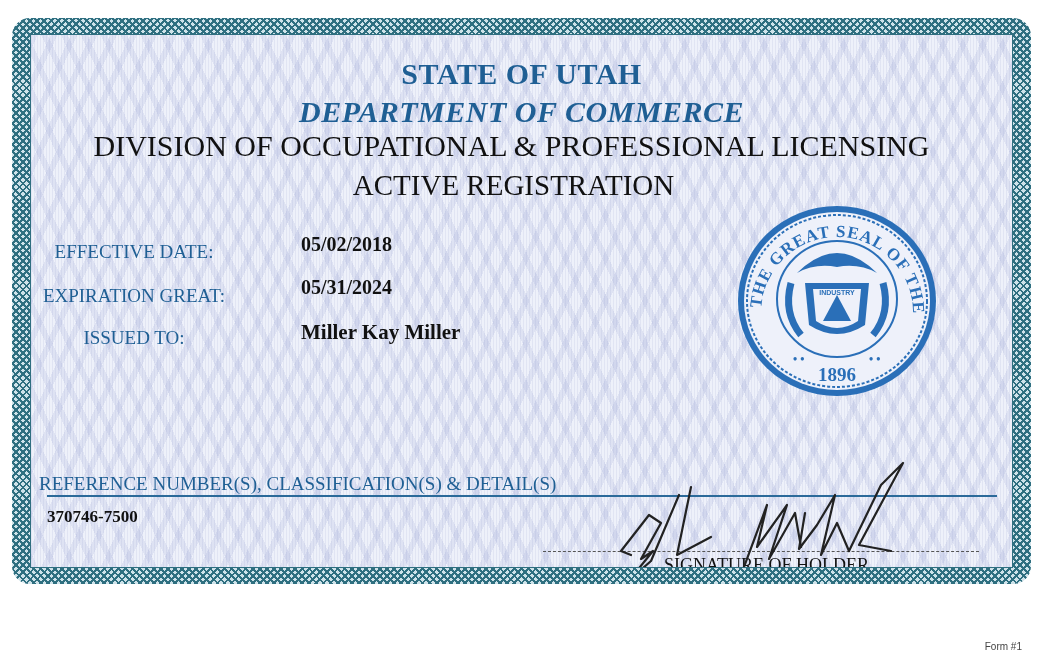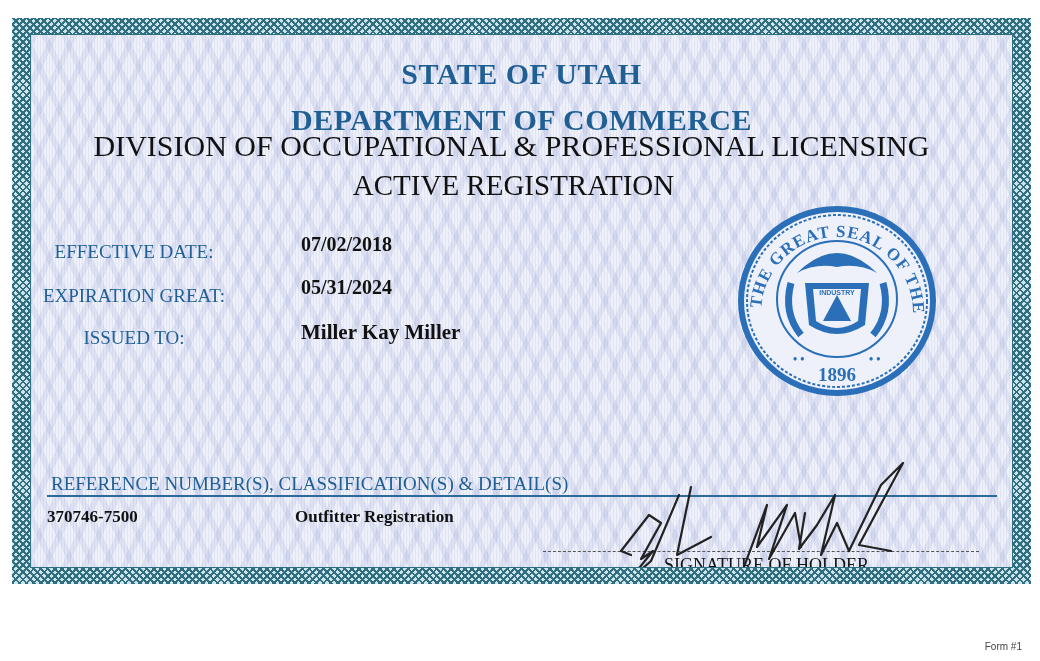--- a/index.html
+++ b/index.html
@@ -4,20 +4,21 @@
 <style>
   html, body { margin:0; padding:0; background:#ffffff; }
   body { width:1040px; height:661px; position:relative; overflow:hidden; font-family:"Liberation Serif", serif; }
   .frame {
     position:absolute; left:12px; top:18px; width:1019px; height:566px;
     box-sizing:border-box;
     background:
       repeating-linear-gradient(45deg, #2f6f80 0 2px, transparent 2px 5px),
       repeating-linear-gradient(-45deg, #2f6f80 0 2px, transparent 2px 5px),
       #cfe3ea;
+    border-radius: 18px;
   }
   .inner {
     position:absolute; left:18px; top:16px; right:18px; bottom:16px;
     border:1px solid #2f6f80;
     background:
       repeating-linear-gradient(115deg, rgba(150,160,210,0.18) 0 6px, rgba(255,255,255,0) 6px 18px),
       repeating-linear-gradient(65deg, rgba(150,160,210,0.18) 0 6px, rgba(255,255,255,0) 6px 18px),
       repeating-linear-gradient(90deg, rgba(200,205,230,0.35) 0 1px, rgba(255,255,255,0) 1px 3px),
       #eef1fa;
     overflow:hidden;
@@ -34,26 +35,26 @@
   .seal { position:absolute; }
   .form-no { position:absolute; right:18px; bottom:9px; font-family:"Liberation Sans", sans-serif; font-size:10px; color:#444; }
 </style>
 </head>
 <body>
 
 <div class="frame">
   <div class="inner">
 
     <div class="abs hdr1 blue" style="top:22px;">STATE OF UTAH</div>
-    <div class="abs hdr1 blue" style="top:68px;">DEPARTMENT OF COMMERCE</div>
+    <div class="abs hdr1 blue" style="top:60px;font-style:italic;">DEPARTMENT OF COMMERCE</div>
     <div class="abs hdr2" style="top:94px; left:-10px;">DIVISION OF OCCUPATIONAL &amp; PROFESSIONAL LICENSING</div>
     <div class="abs hdr2" style="top:134px; font-size:29px; left:-8px;">ACTIVE REGISTRATION</div>
 
     <div class="abs lbl" style="left:-12px; top:206px;">EFFECTIVE DATE:</div>
-    <div class="abs val" style="left:270px; top:198px;">07/02/2018</div>
+    <div class="abs val" style="left:270px; top:198px;">05/02/2018</div>
 
     <div class="abs lbl" style="left:-12px; top:250px;">EXPIRATION GREAT:</div>
     <div class="abs val" style="left:270px; top:241px;">05/31/2024</div>
 
     <div class="abs lbl" style="left:-12px; top:292px;">ISSUED TO:</div>
     <div class="abs val" style="left:270px; top:285px; font-size:21px;">Miller Kay Miller</div>
 
     <svg class="seal" style="left:704px; top:168px;" width="204" height="196" viewBox="0 0 204 196">
       <defs>
         <path id="ringPath" d="M 26 110 A 76 76 0 1 1 178 110"></path>
@@ -71,24 +72,23 @@
       <path d="M102 92 L116 118 L88 118 Z" fill="#2a6fb8"></path>
       <path d="M56 80 Q48 110 66 132" stroke="#2a6fb8" stroke-width="7" fill="none"></path>
       <path d="M148 80 Q156 110 138 132" stroke="#2a6fb8" stroke-width="7" fill="none"></path>
       <text x="102" y="92" text-anchor="middle" font-family="Liberation Sans, sans-serif" font-size="7" font-weight="bold" fill="#2a6fb8">INDUSTRY</text>
       <text x="102" y="130" text-anchor="middle" font-family="Liberation Sans, sans-serif" font-size="8" font-weight="bold" fill="#2a6fb8">1847</text>
       <text x="102" y="178" text-anchor="middle" font-family="Liberation Serif, serif" font-size="19" font-weight="bold" fill="#2a6fb8">1896</text>
       <text x="58" y="160" font-size="12" fill="#2a6fb8" font-weight="bold">• •</text>
       <text x="134" y="160" font-size="12" fill="#2a6fb8" font-weight="bold">• •</text>
     </svg>
 
-    <div class="abs refhdr" style="left:20px; top:438px;text-align:center;">REFERENCE NUMBER(S), CLASSIFICATION(S) &amp; DETAIL(S)</div>
+    <div class="abs refhdr" style="left:8px; top:438px;text-align:center;">REFERENCE NUMBER(S), CLASSIFICATION(S) &amp; DETAIL(S)</div>
     <div class="abs rule" style="left:16px; top:460px; width:950px;"></div>
     <div class="abs val" style="left:16px; top:472px; font-size:17px;">370746-7500</div>
-    <div class="abs val" style="left:264px; top:472px; font-size:17px;">Outfitter Registration</div>
 
     <div class="abs sigline" style="left:512px; top:516px; width:436px;"></div>
     <div class="abs" style="left:618px; top:520px; font-size:18px; color:#111;margin-left:15px;">SIGNATURE OF HOLDER</div>
 
     <svg class="abs" style="left:560px; top:420px;" width="360" height="160" viewBox="0 0 360 160">
       <g fill="none" stroke="#222" stroke-width="2.2" stroke-linecap="round" stroke-linejoin="round">
         <path d="M40 100 L30 96 L58 60 L70 68 L50 104 L62 96 L18 150 L44 120 L60 106 L88 40"></path>
         <path d="M100 32 L86 100 L120 82"></path>
         <path d="M150 120 L176 50 L166 92 L196 50 L178 104 L204 58 L210 92"></path>
         <path d="M214 58 L208 94 L226 70 L244 40 L230 100 L246 68 L258 96"></path>

